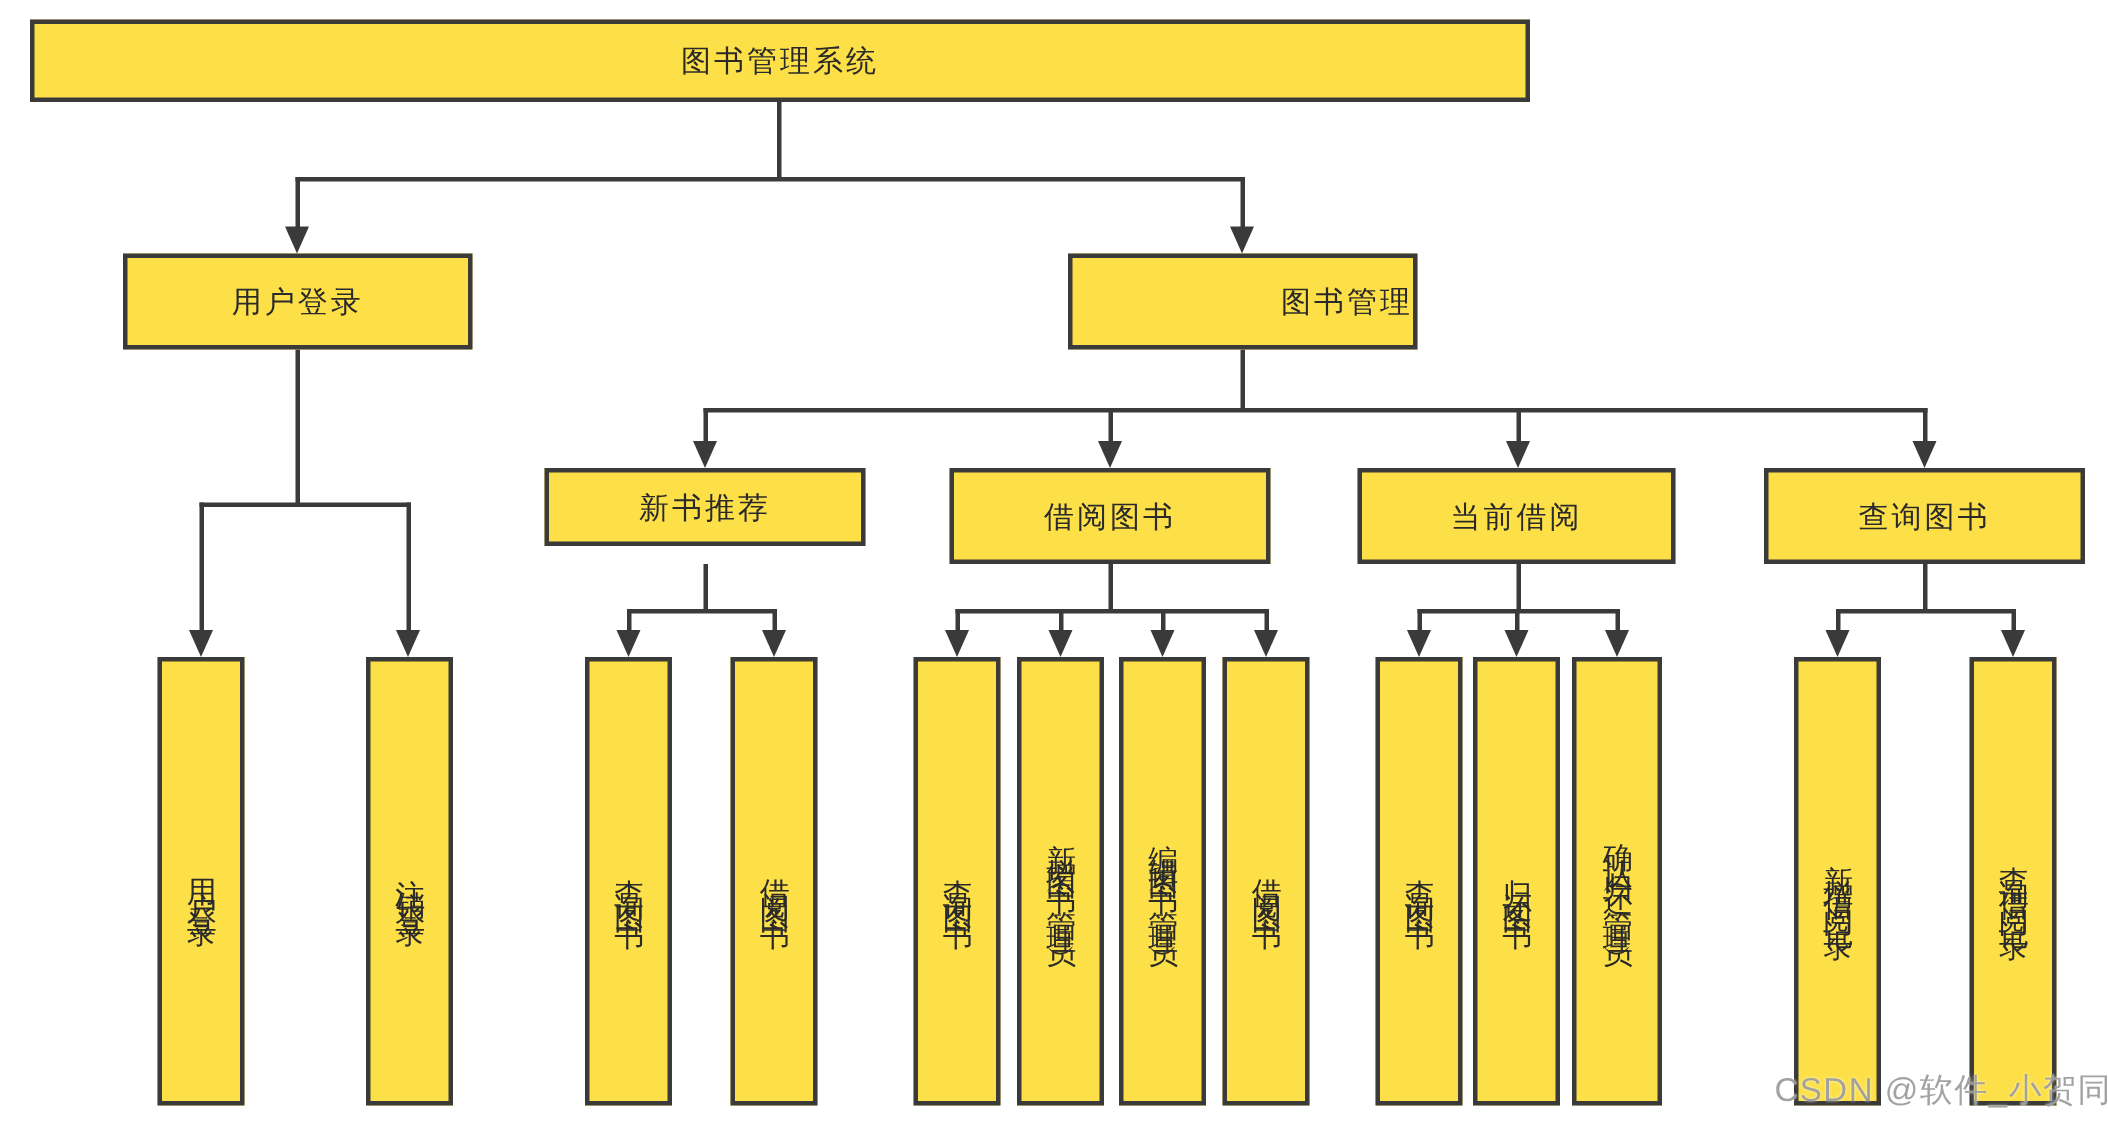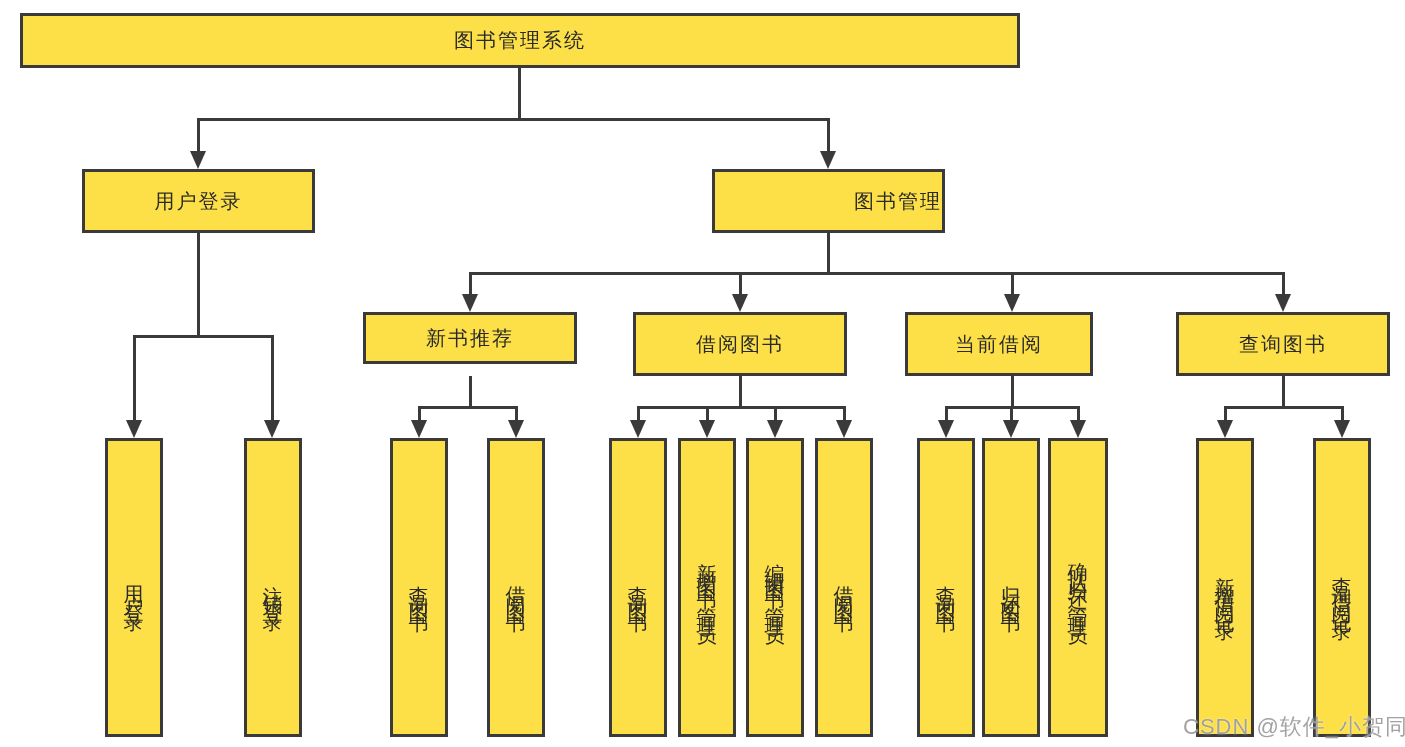--- a/index.html
+++ b/index.html
@@ -69,21 +69,21 @@
   <div class="arrow" style="left:1004px;top:294px;"></div>
   <div class="line" style="left:1282px;top:272px;width:3px;height:24px;"></div>
   <div class="arrow" style="left:1275px;top:294px;"></div>
 
   <div class="node" style="left:363px;top:312px;width:214px;height:52px;">
     <span class="hlabel">新书推荐</span>
   </div>
   <div class="node" style="left:633px;top:312px;width:214px;height:64px;">
     <span class="hlabel">借阅图书</span>
   </div>
-  <div class="node" style="left:905px;top:312px;width:188px;height:64px;">
+  <div class="node" style="left:905px;top:312px;width:212px;height:64px;">
     <span class="hlabel">当前借阅</span>
   </div>
   <div class="node" style="left:1176px;top:312px;width:214px;height:64px;">
     <span class="hlabel">查询图书</span>
   </div>
 
   <div class="line" style="left:469px;top:376px;width:3px;height:32px;"></div>
   <div class="line" style="left:418px;top:406px;width:100px;height:3px;"></div>
   <div class="line" style="left:418px;top:406px;width:3px;height:16px;"></div>
   <div class="arrow" style="left:411px;top:420px;"></div>

